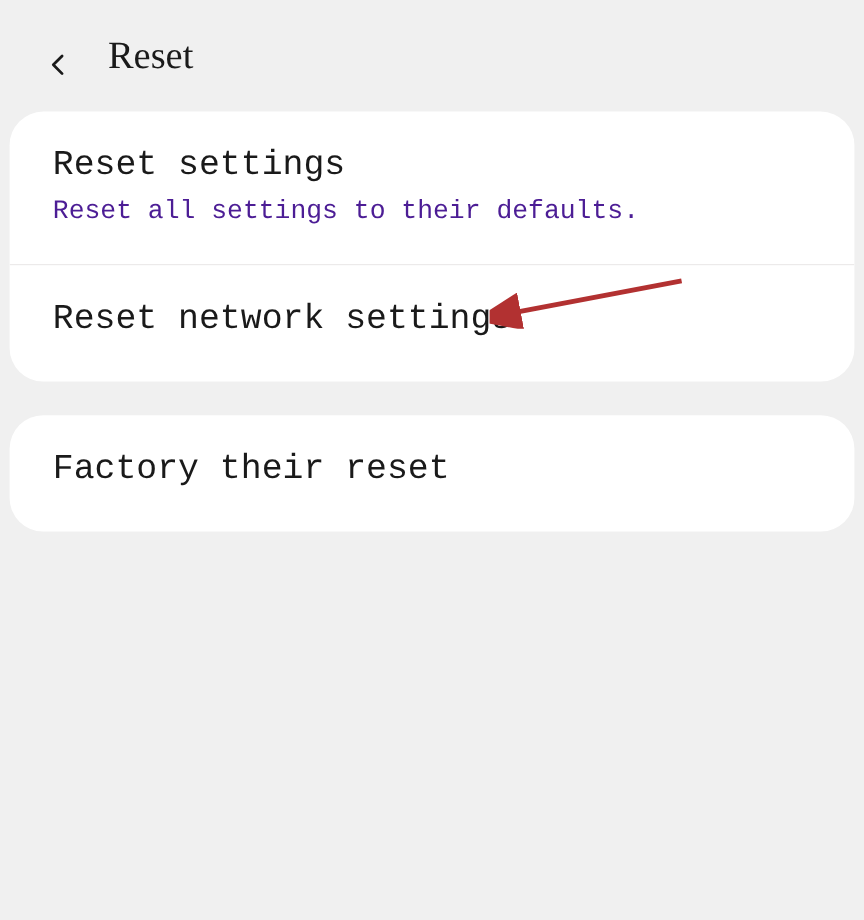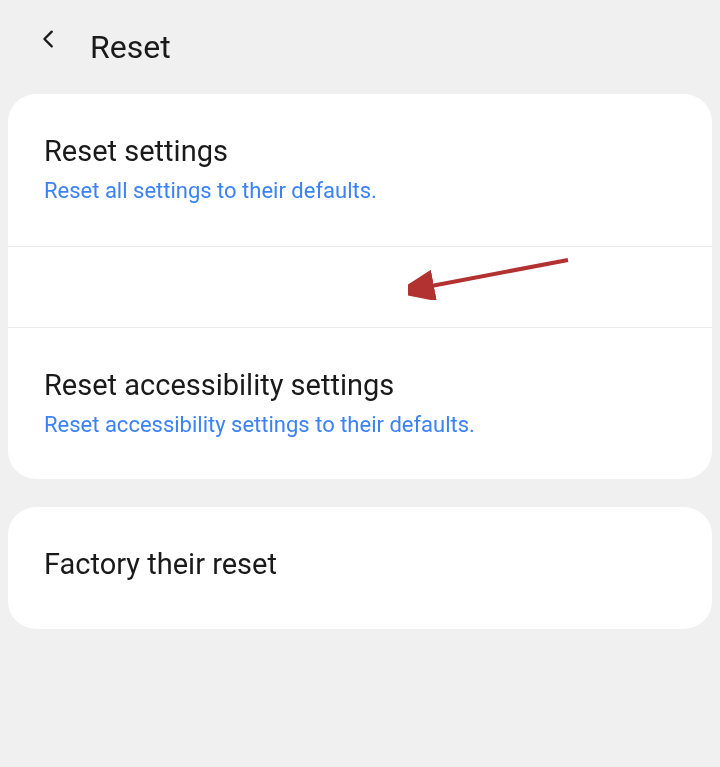--- a/index.html
+++ b/index.html
@@ -9,22 +9,23 @@
     }
     body {
       font-family: -apple-system, BlinkMacSystemFont, "Segoe UI", Roboto, sans-serif;
       background: #f0f0f0;
       width: 720px;
       height: 767px;
       overflow: hidden;
     }
     .header {
       display: flex;
-      align-items: flex-start;
+      align-items: flex-end;
       padding: 28px 20px 28px 38px;
+      font-family: Liberation Serif, serif;
     }
     .back-icon {
       width: 22px;
       height: 22px;
       display: inline-block;
       margin-right: 30px;
       cursor: pointer;
     }
     .back-icon svg {
       width: 100%;
@@ -35,37 +36,38 @@
       font-weight: 400;
       color: #1a1a1a;
     }
     .card {
       background: #fff;
       border-radius: 28px;
       margin: 0 8px 28px 8px;
       overflow: hidden;
     }
     .option {
-      padding: 40px 36px;
+      padding: 28px 36px;
       border-bottom: 1px solid #eceaea;
       cursor: pointer;
       position: relative;
+      font-family: Liberation Mono, monospace;
     }
     .option:last-child {
       border-bottom: none;
     }
     .option-title {
       font-size: 29px;
       font-weight: 400;
       color: #1a1a1a;
       margin-bottom: 8px;
     }
     .option-desc {
       font-size: 22px;
-      color: #3b82f6;
+      color: #4c1d95;
       line-height: 1.35;
     }
     .arrow-annotation {
       position: absolute;
       width: 170px;
       height: 45px;
       pointer-events: none;
     }
   </style>
 </head>
@@ -79,32 +81,29 @@
   </span>
   <span class="page-title">Reset</span>
 </div>
 
 <div class="card">
   <div class="option">
     <div class="option-title">Reset settings</div>
     <div class="option-desc">Reset all settings to their defaults.</div>
   </div>
   <div class="option">
+    <div class="option-title">Reset network settings</div>
     <svg class="arrow-annotation" style="top:8px; left:400px;" viewBox="0 0 170 45">
       <defs>
         <marker id="arrowhead" markerWidth="10" markerHeight="8" refX="2" refY="4" orient="auto">
           <polygon points="0 0, 10 4, 0 8" fill="#b23131"></polygon>
         </marker>
       </defs>
       <line x1="160" y1="5" x2="18" y2="32" stroke="#b23131" stroke-width="4" marker-end="url(#arrowhead)"></line>
     </svg>
-  </div>
-  <div class="option">
-    <div class="option-title">Reset accessibility settings</div>
-    <div class="option-desc">Reset accessibility settings to their defaults.</div>
   </div>
 </div>
 
 <div class="card">
   <div class="option">
     <div class="option-title">Factory their reset</div>
   </div>
 </div>
 
 </body></html>

